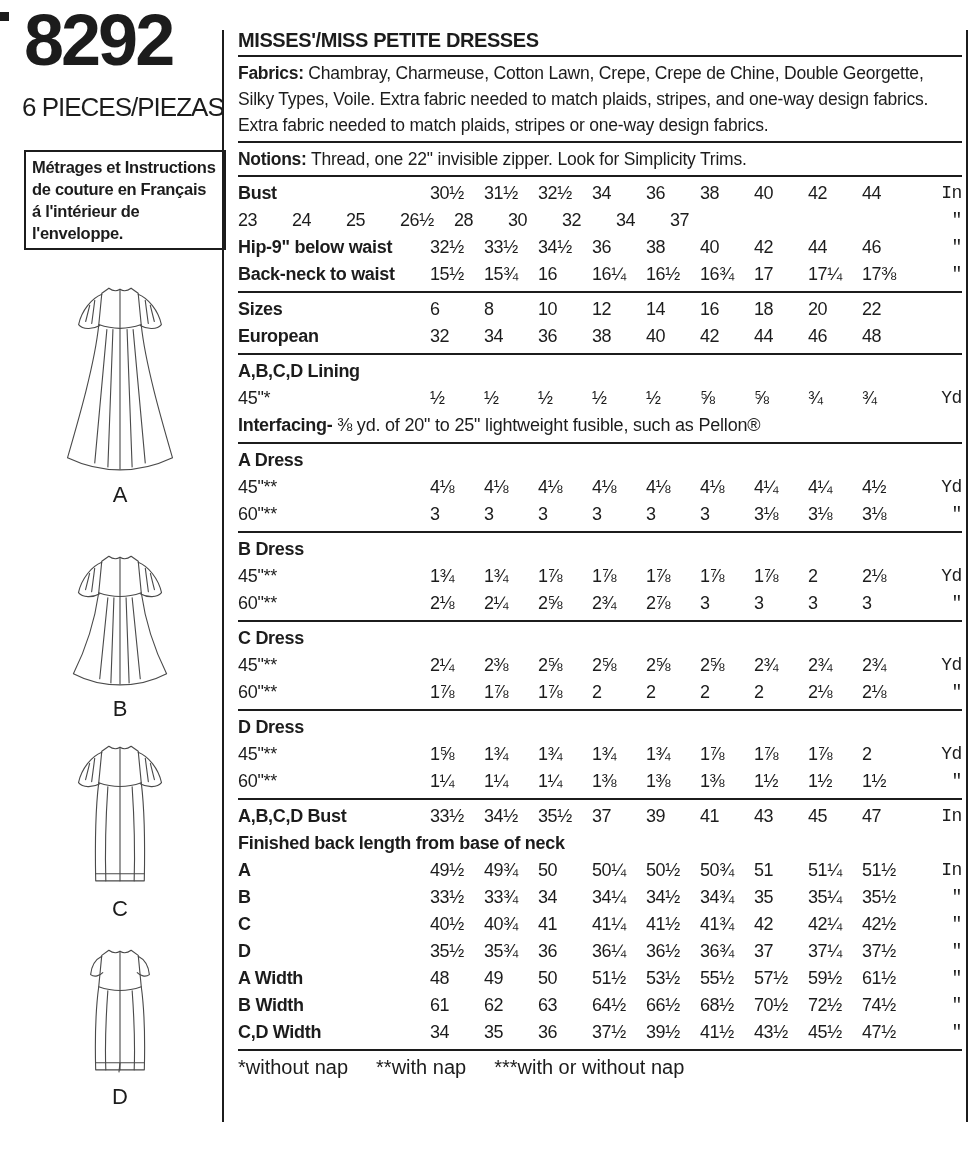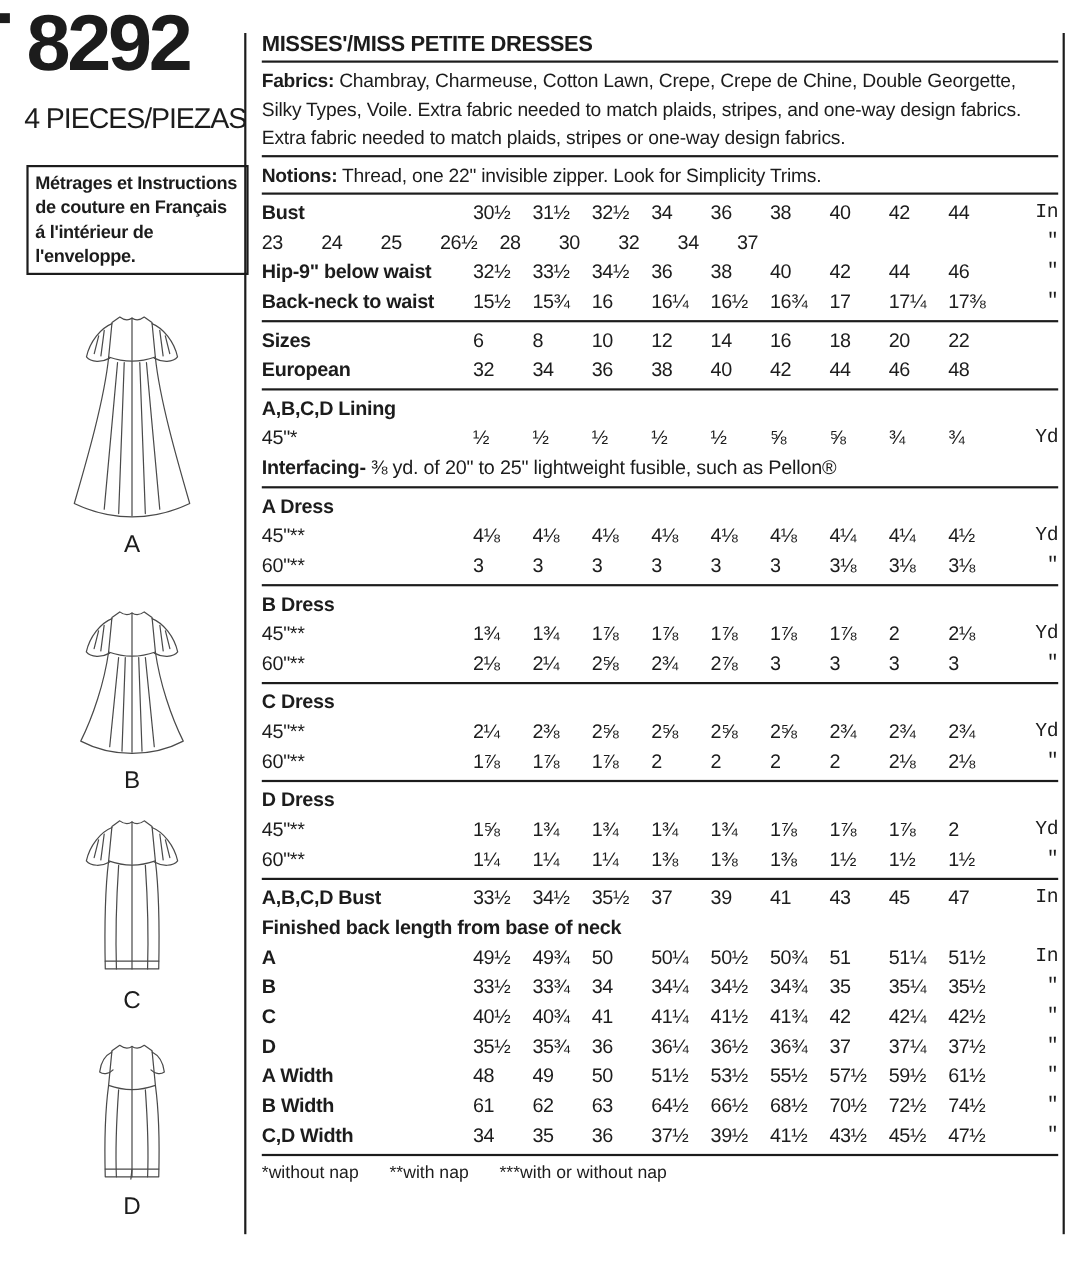--- a/index.html
+++ b/index.html
@@ -23,31 +23,31 @@
   .rule{height:2px;background:#1c1c1c;margin:3px 0;}
   .body-text{font-size:17.5px;line-height:26px;letter-spacing:-0.2px;}
   .body-text b{letter-spacing:-0.3px;}
   .theader{font-size:18px;font-weight:800;letter-spacing:-0.3px;line-height:27px;white-space:nowrap;}
   .trow{display:flex;line-height:27px;font-size:18px;}
   .tlabel{width:192px;font-weight:800;letter-spacing:-0.3px;flex:none;white-space:nowrap;}
   .tval{width:54px;flex:none;letter-spacing:-0.4px;}
   .tunit{flex:1;text-align:right;letter-spacing:-0.4px;font-family:Liberation Mono, monospace;}
   .tnote{font-size:18px;line-height:27px;letter-spacing:-0.2px;white-space:nowrap;}
   .tnote b{letter-spacing:-0.3px;}
-  .footnote{font-size:16px;line-height:26px;display:flex;gap:28px;margin-top:2px;}
+  .footnote{font-size:20px;line-height:26px;display:flex;gap:28px;margin-top:2px;}
   .dress-art{stroke:#4a4a4a;fill:none;stroke-width:1.1;stroke-linecap:round;stroke-linejoin:round;}
 </style>
 </head>
 <body>
 
 <div class="crop-mark"></div>
 
 <div class="left-panel">
   <div class="pattern-number">8292</div>
-  <div class="pieces">4 PIECES/PIEZAS</div>
+  <div class="pieces">6 PIECES/PIEZAS</div>
   <div class="french-box">Métrages et Instructions de couture en Français á l'intérieur de l'enveloppe.</div>
 
   <div class="figure fig-a">
     <svg width="132" height="212" viewBox="0 0 130 210">
       <g class="dress-art">
         <path d="M47,25 L54,20 C58,23 62,23 65,21 C68,23 72,23 76,20 L83,25 L86,56 C72,61 58,61 44,56 Z"></path>
         <path d="M65,21 L65,59"></path>
         <path d="M47,26 C37,30 27,42 24,56 C28,61 38,61 45,57"></path>
         <path d="M35,37 L31,53 M40,32 L37,55"></path>
         <path d="M83,26 C93,30 103,42 106,56 C102,61 92,61 85,57"></path>

